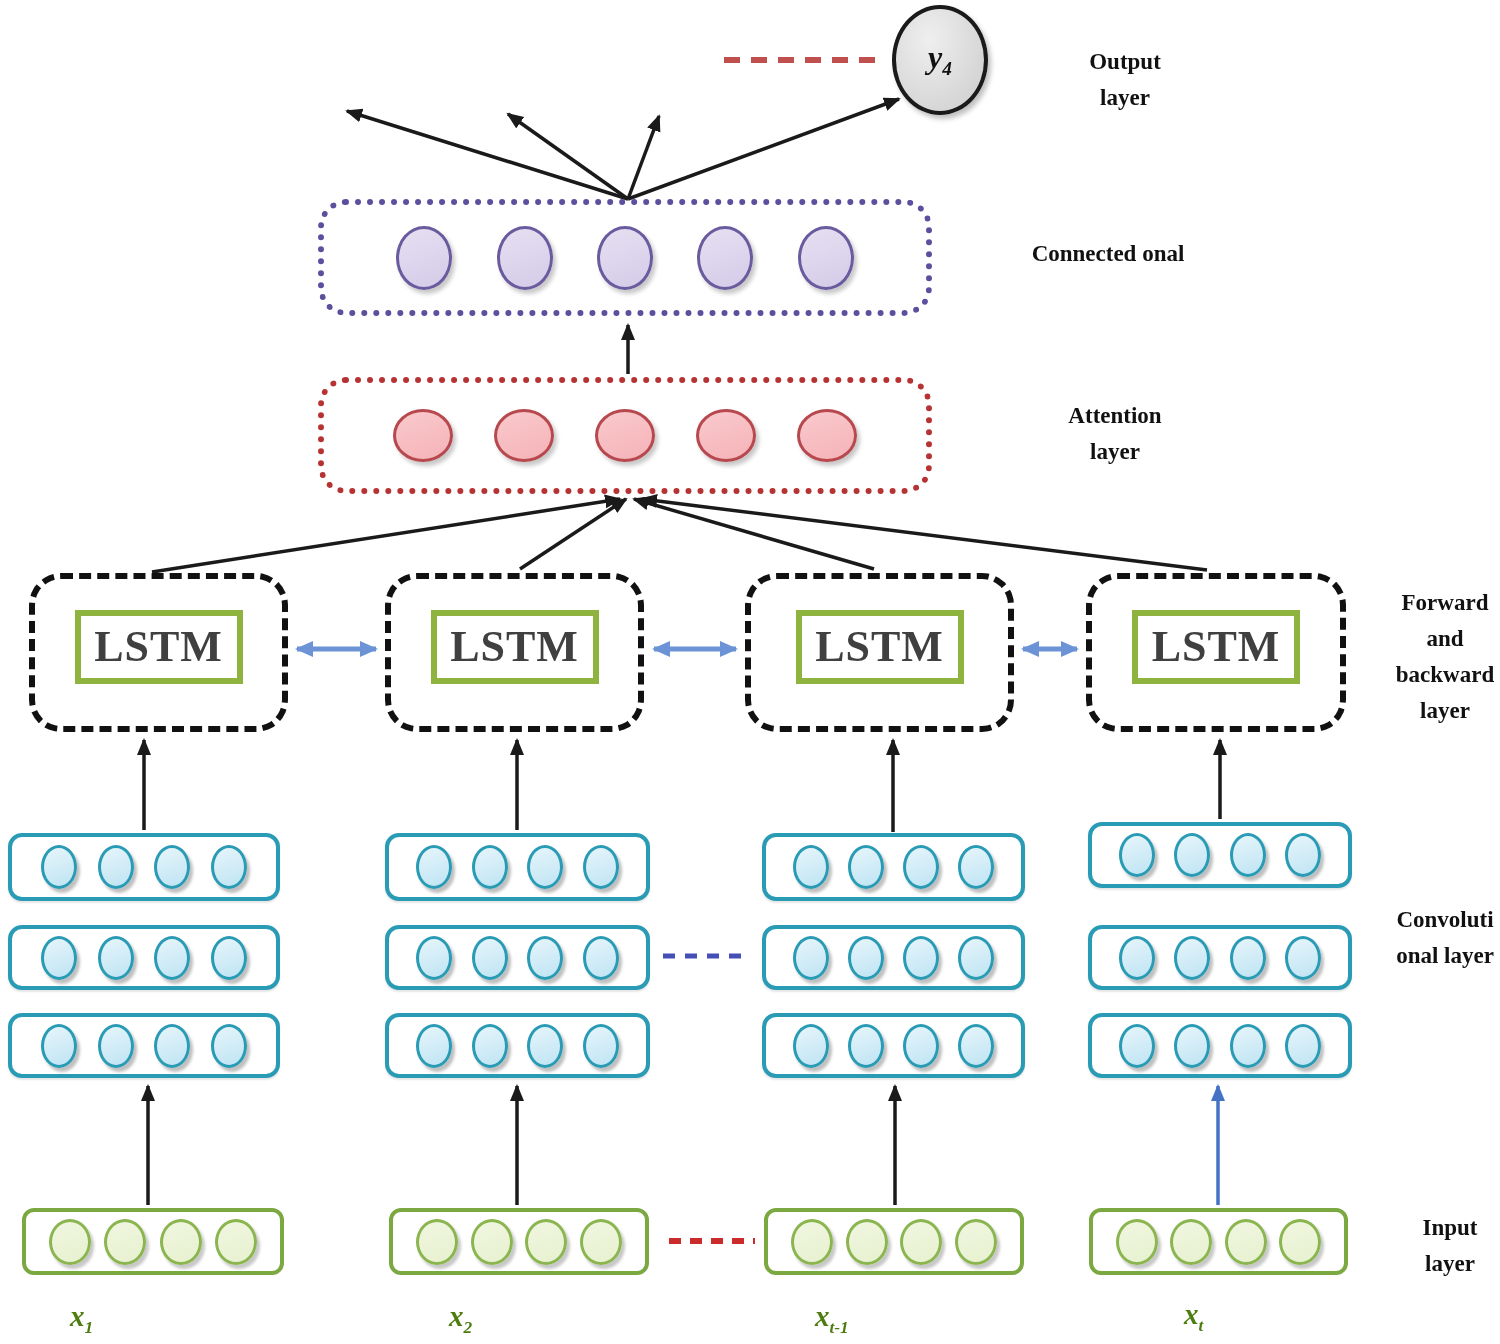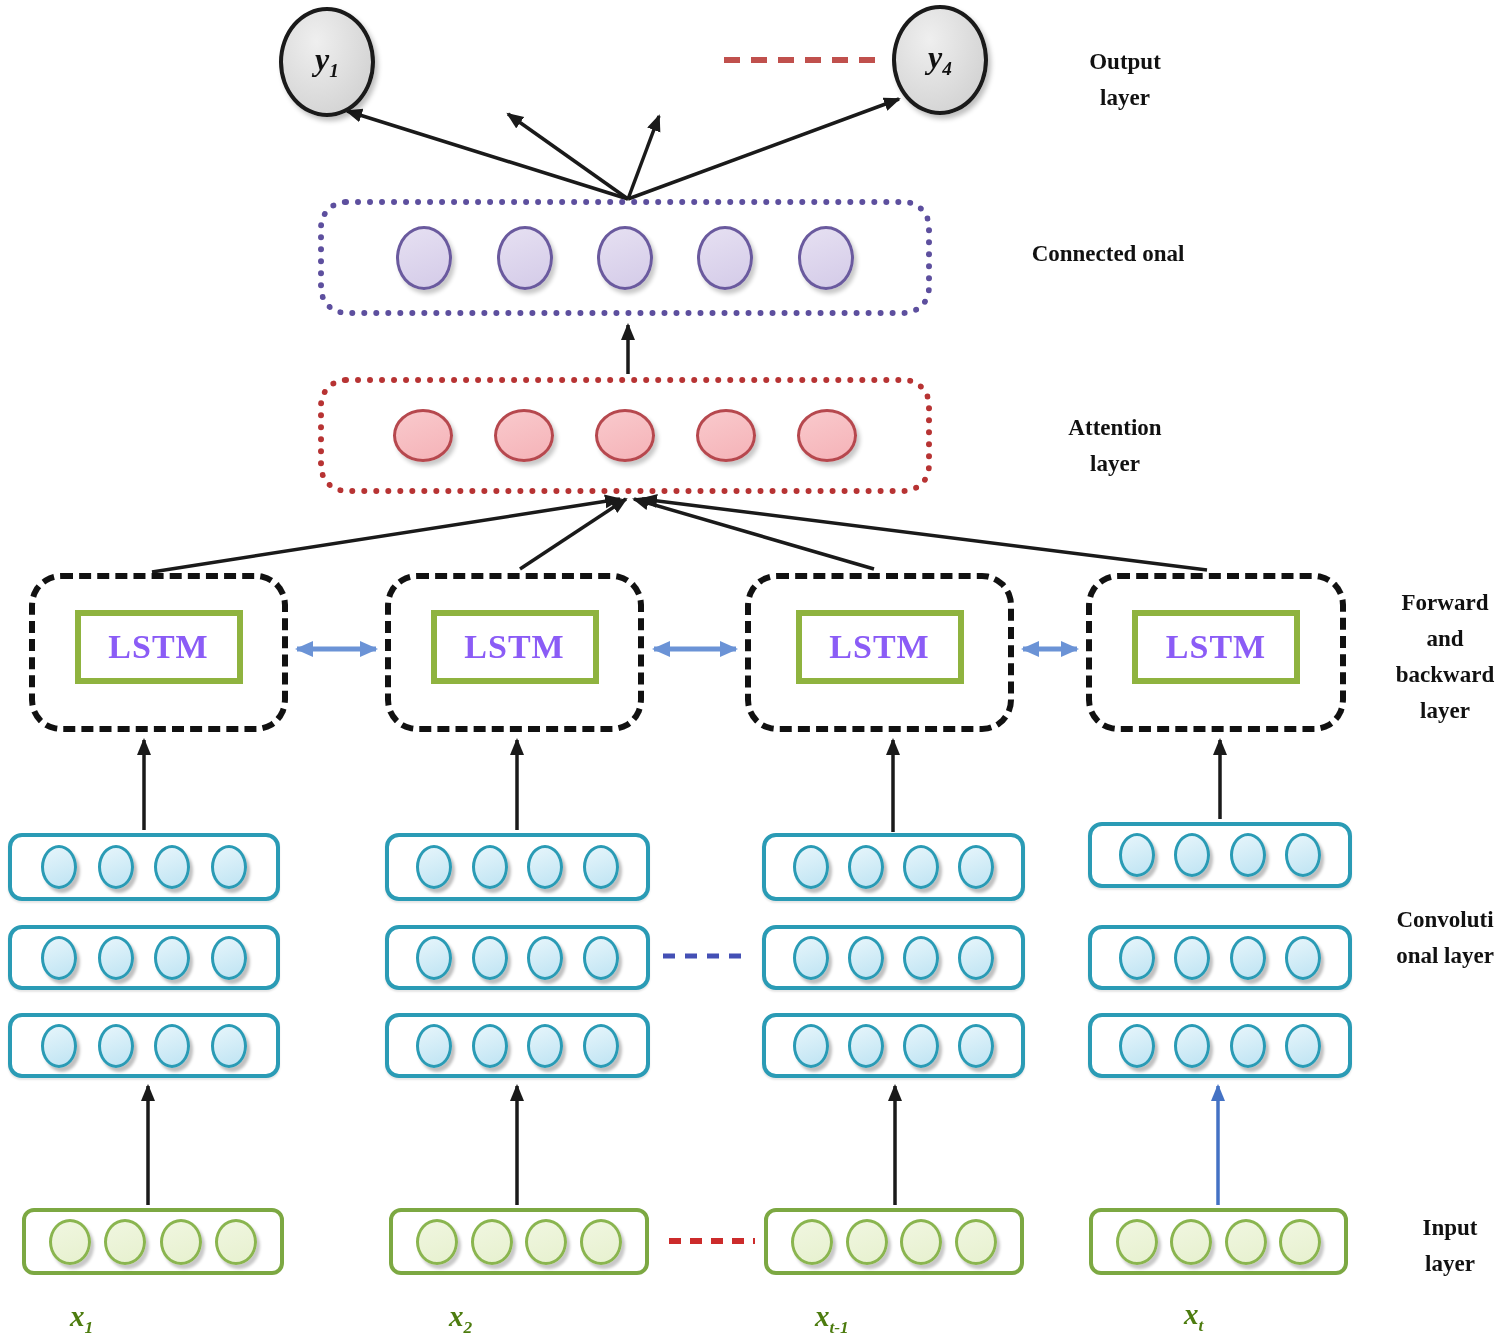--- a/index.html
+++ b/index.html
@@ -40,21 +40,21 @@
       border:3px solid var(--attention-node-border);
       background:linear-gradient(160deg,#f9c9cc,var(--attention-node-fill));
       box-shadow:3px 4px 4px rgba(0,0,0,.22);}
 
   
   .lstm-box{position:absolute;box-sizing:border-box;border:6px dashed var(--lstm-box-border);
       border-radius:32px;display:flex;align-items:center;justify-content:center;}
   .lstm-inner{width:168px;height:74px;box-sizing:border-box;margin-top:-12px;
       border:6px solid var(--lstm-inner-border);background:#fff;
       display:flex;align-items:center;justify-content:center;}
-  .lstm-text{font-weight:bold;font-size:34px;letter-spacing:1px;color:#8b5cf6;}
+  .lstm-text{font-weight:bold;font-size:44px;letter-spacing:1px;color:#404040;}
 
   
   .conv-box{position:absolute;box-sizing:border-box;border:4px solid var(--conv-box-border);
       border-radius:14px;background:#fff;display:flex;align-items:center;justify-content:space-evenly;
       padding:0 8px;box-shadow:0 2px 2px rgba(0,0,0,.10);}
   .conv-node{width:36px;height:44px;border-radius:50%;box-sizing:border-box;
       border:3px solid var(--conv-node-border);
       background:linear-gradient(160deg,#e6f5fb,var(--conv-node-fill));
       box-shadow:3px 4px 3px rgba(0,0,0,.25);}
   .input-box{position:absolute;box-sizing:border-box;border:4px solid var(--input-box-border);
@@ -117,23 +117,20 @@
     <line x1="1218" y1="1205" x2="1218" y2="1086" class="blue-ln" marker-end="url(#mBlue)"></line>
 
     <line x1="297" y1="649" x2="376" y2="649" class="bi" marker-start="url(#mBiR)" marker-end="url(#mBi)"></line>
     <line x1="654" y1="649" x2="736" y2="649" class="bi" marker-start="url(#mBiR)" marker-end="url(#mBi)"></line>
     <line x1="1023" y1="649" x2="1077" y2="649" class="bi" marker-start="url(#mBiR)" marker-end="url(#mBi)"></line>
 
     <line x1="663" y1="956" x2="747" y2="956" class="dash-blue"></line>
     <line x1="669" y1="1241" x2="755" y2="1241" class="dash-red2"></line>
   </svg>
 
-  <div class="out-circle" style="left:279px;top:7px;width:96px;height:110px">
-    <span class="out-label"><i>y</i><sub>1</sub></span>
-  </div>
   <div class="out-circle" style="left:892px;top:5px;width:96px;height:110px">
     <span class="out-label"><i>y</i><sub>4</sub></span>
   </div>
 
   <div class="dot-box connected" style="left:318px;top:199px;width:614px;height:117px">
       <div class="cl-node"></div>
       <div class="cl-node"></div>
       <div class="cl-node"></div>
       <div class="cl-node"></div>
       <div class="cl-node"></div>
@@ -264,21 +261,21 @@
         <div class="input-node"></div>
         <div class="input-node"></div>
         <div class="input-node"></div>
         <div class="input-node"></div>
       </div>
     </div>
 
   <div class="layer-label" style="left:1050px;top:44px;width:150px">Output
 layer</div>
   <div class="layer-label" style="left:1003px;top:236px;width:210px">Connected onal</div>
-  <div class="layer-label" style="left:1040px;top:410px;width:150px">Attention
+  <div class="layer-label" style="left:1040px;top:398px;width:150px">Attention
 layer</div>
   <div class="layer-label" style="left:1372px;top:585px;width:146px">Forward
 and
 backward
 layer</div>
   <div class="layer-label" style="left:1370px;top:902px;width:150px">Convoluti
 onal layer</div>
   <div class="layer-label" style="left:1385px;top:1210px;width:130px">Input
 layer</div>
 

